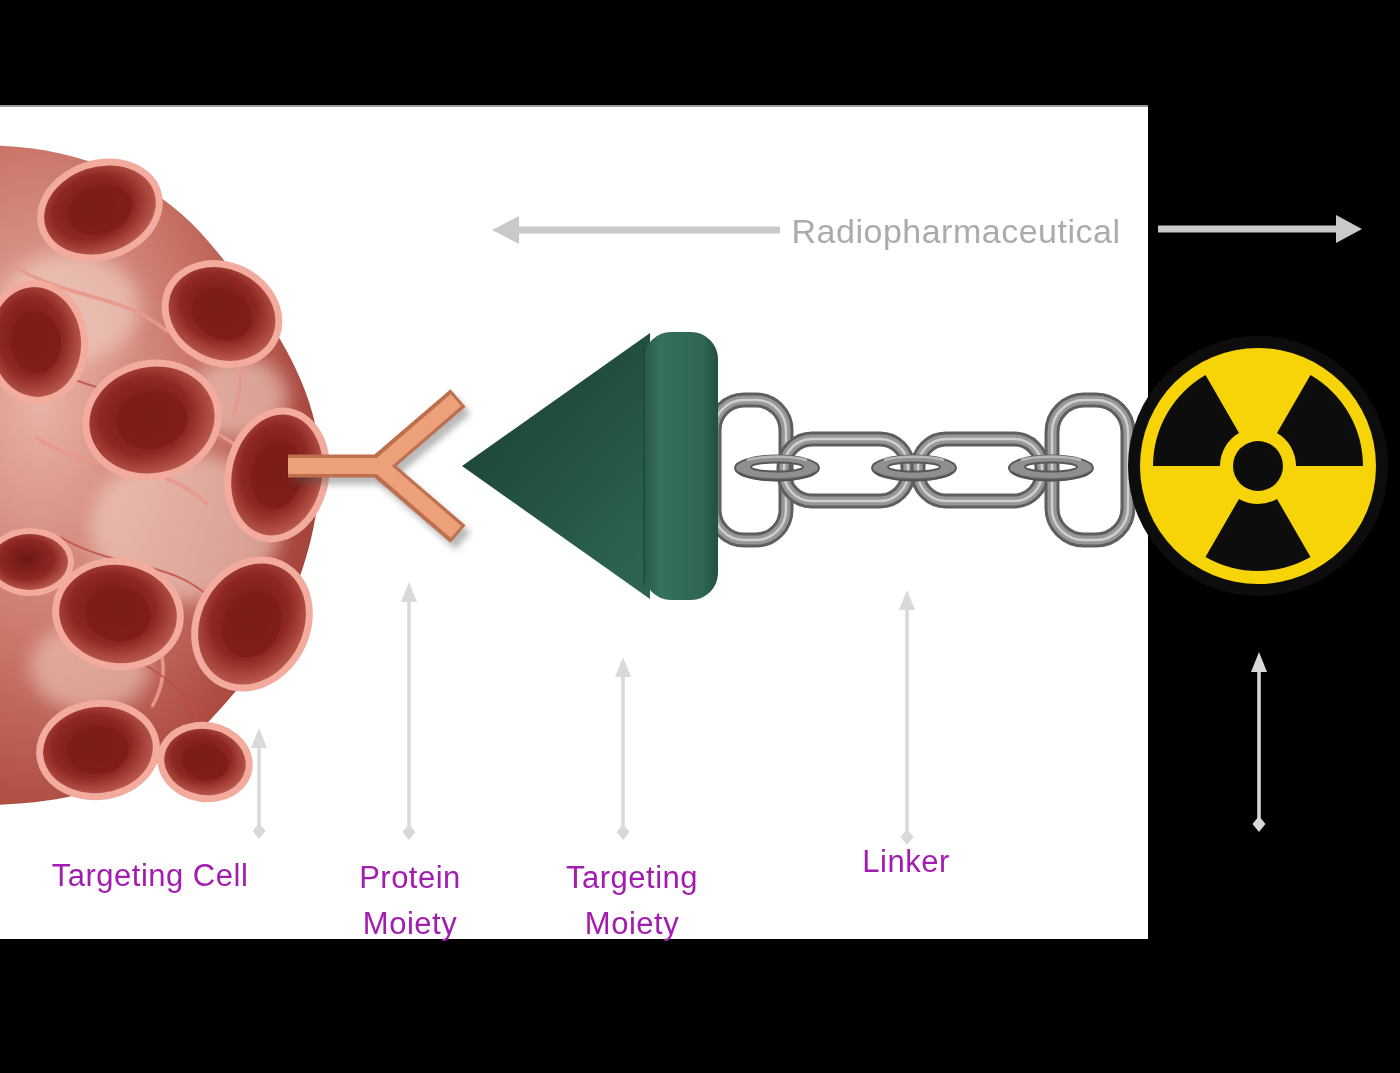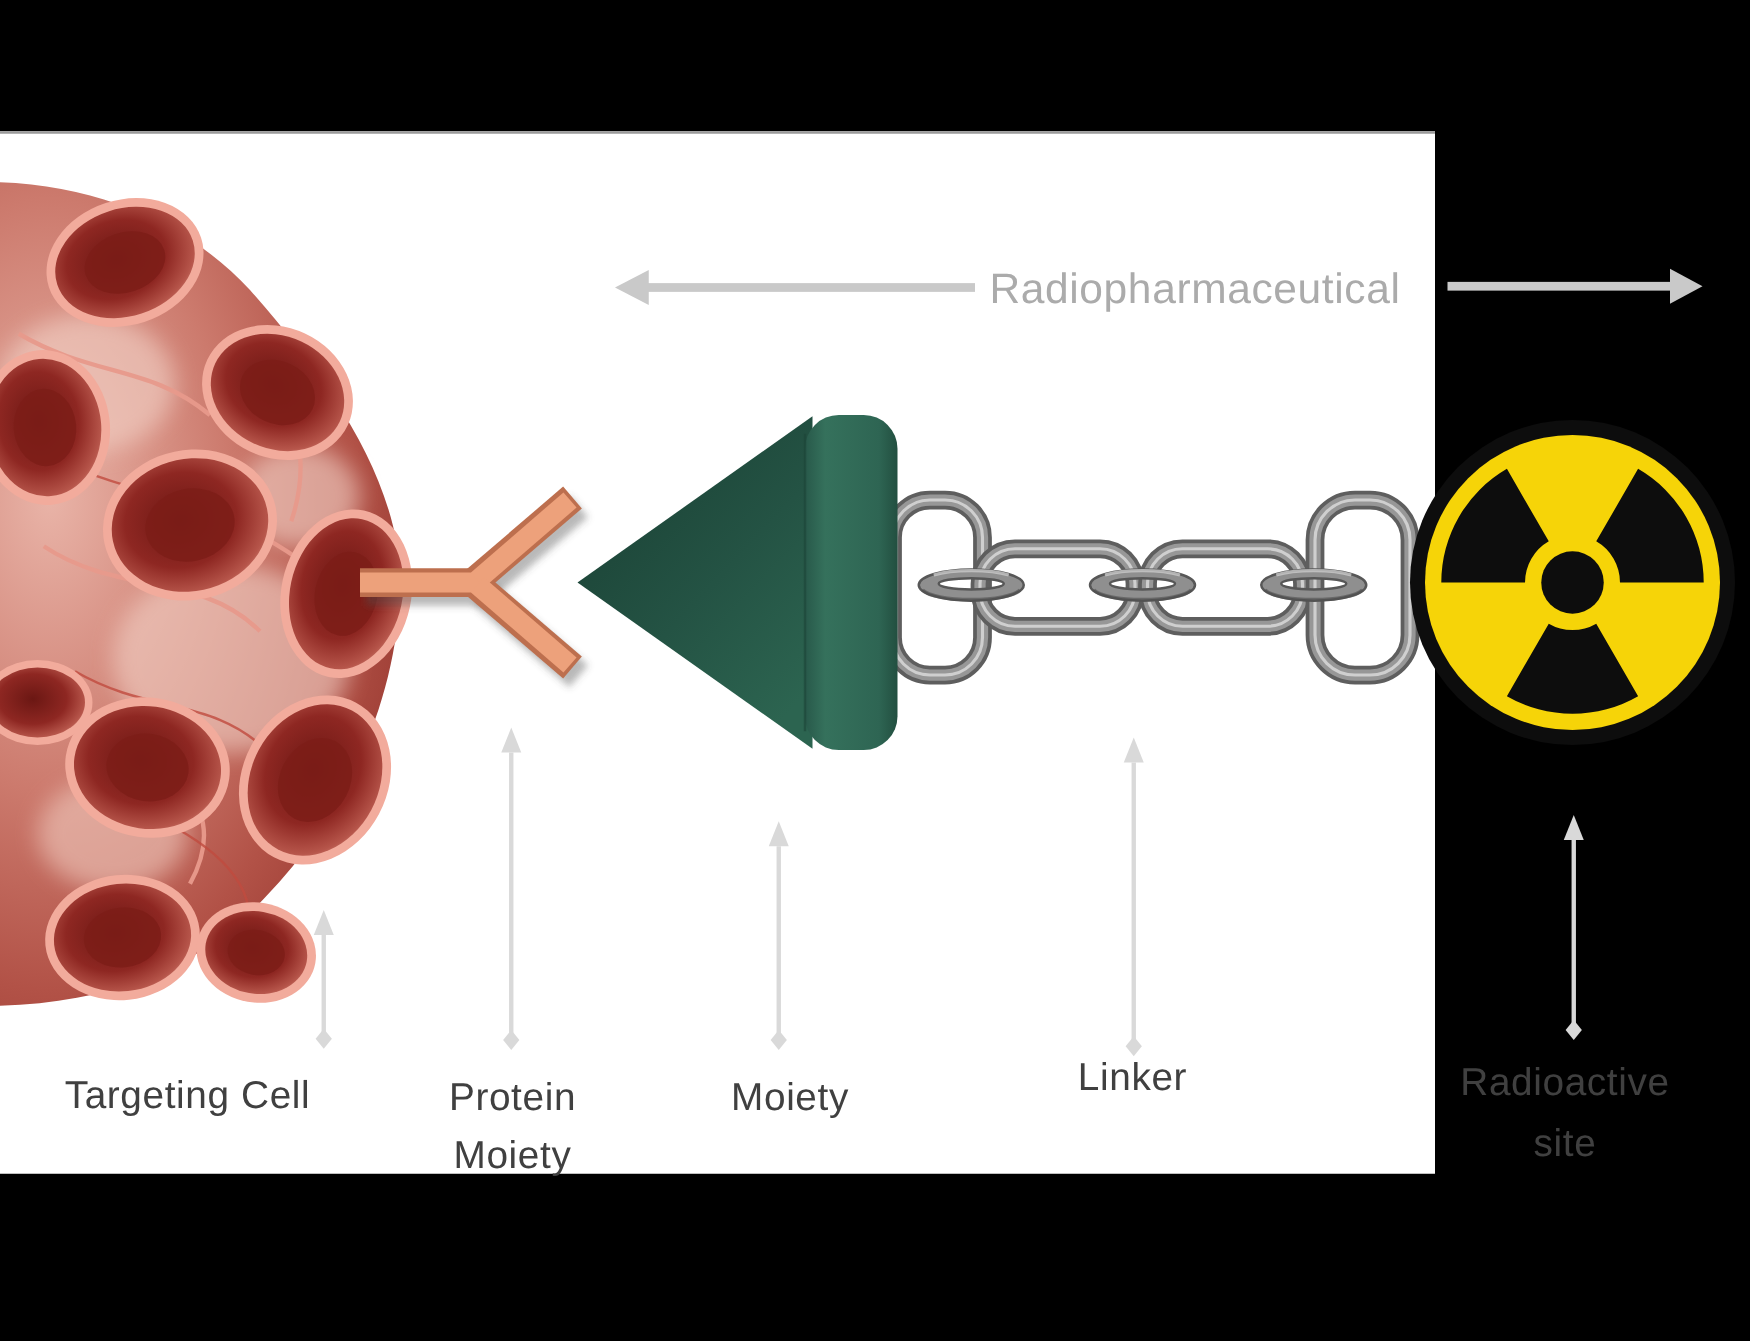--- a/index.html
+++ b/index.html
@@ -6,21 +6,21 @@
   .slide{
     position:relative;width:1400px;height:1073px;background:#000;
     overflow:hidden;font-family:"Liberation Sans",sans-serif;
   }
   .canvas{
     position:absolute;top:105px;left:0;width:1148px;height:834px;
     background:#fff;border-top:2px solid #9a9a9a;box-sizing:border-box;
   }
   .canvas svg{position:absolute;top:0;left:0;}
   .lbl{
-    position:absolute;color:#404040;font-size:31px;line-height:46px;
+    position:absolute;color:#a21caf;font-size:31px;line-height:46px;
     text-align:center;transform:translateX(-50%);white-space:nowrap;
     letter-spacing:0.5px;
   }
   .lbl span{display:block;}
   .header-lbl{font-size:34px;color:#ababab;line-height:40px;}
   .radio-lbl{line-height:49px;}
 </style>
 </head>
 <body>
 
@@ -261,24 +261,21 @@
     <div class="lbl header-lbl" style="left:956px;top:104px;">Radiopharmaceutical</div>
 
     <div class="lbl" style="left:150px;top:746px;">Targeting Cell</div>
 
     <div class="lbl" style="left:410px;top:748px;">
       <span>Protein</span>
       <span>Moiety</span>
     </div>
 
     <div class="lbl" style="left:632px;top:748px;">
+      <span>Targeting</span>
       <span>Moiety</span>
     </div>
 
     <div class="lbl" style="left:906px;top:732px;text-align:right;">Linker</div>
 
-    <div class="lbl radio-lbl" style="left:1252px;top:734px;">
-      <span>Radioactive</span>
-      <span>site</span>
-    </div>
 
   </div>
 </div>
 
 </body></html>

